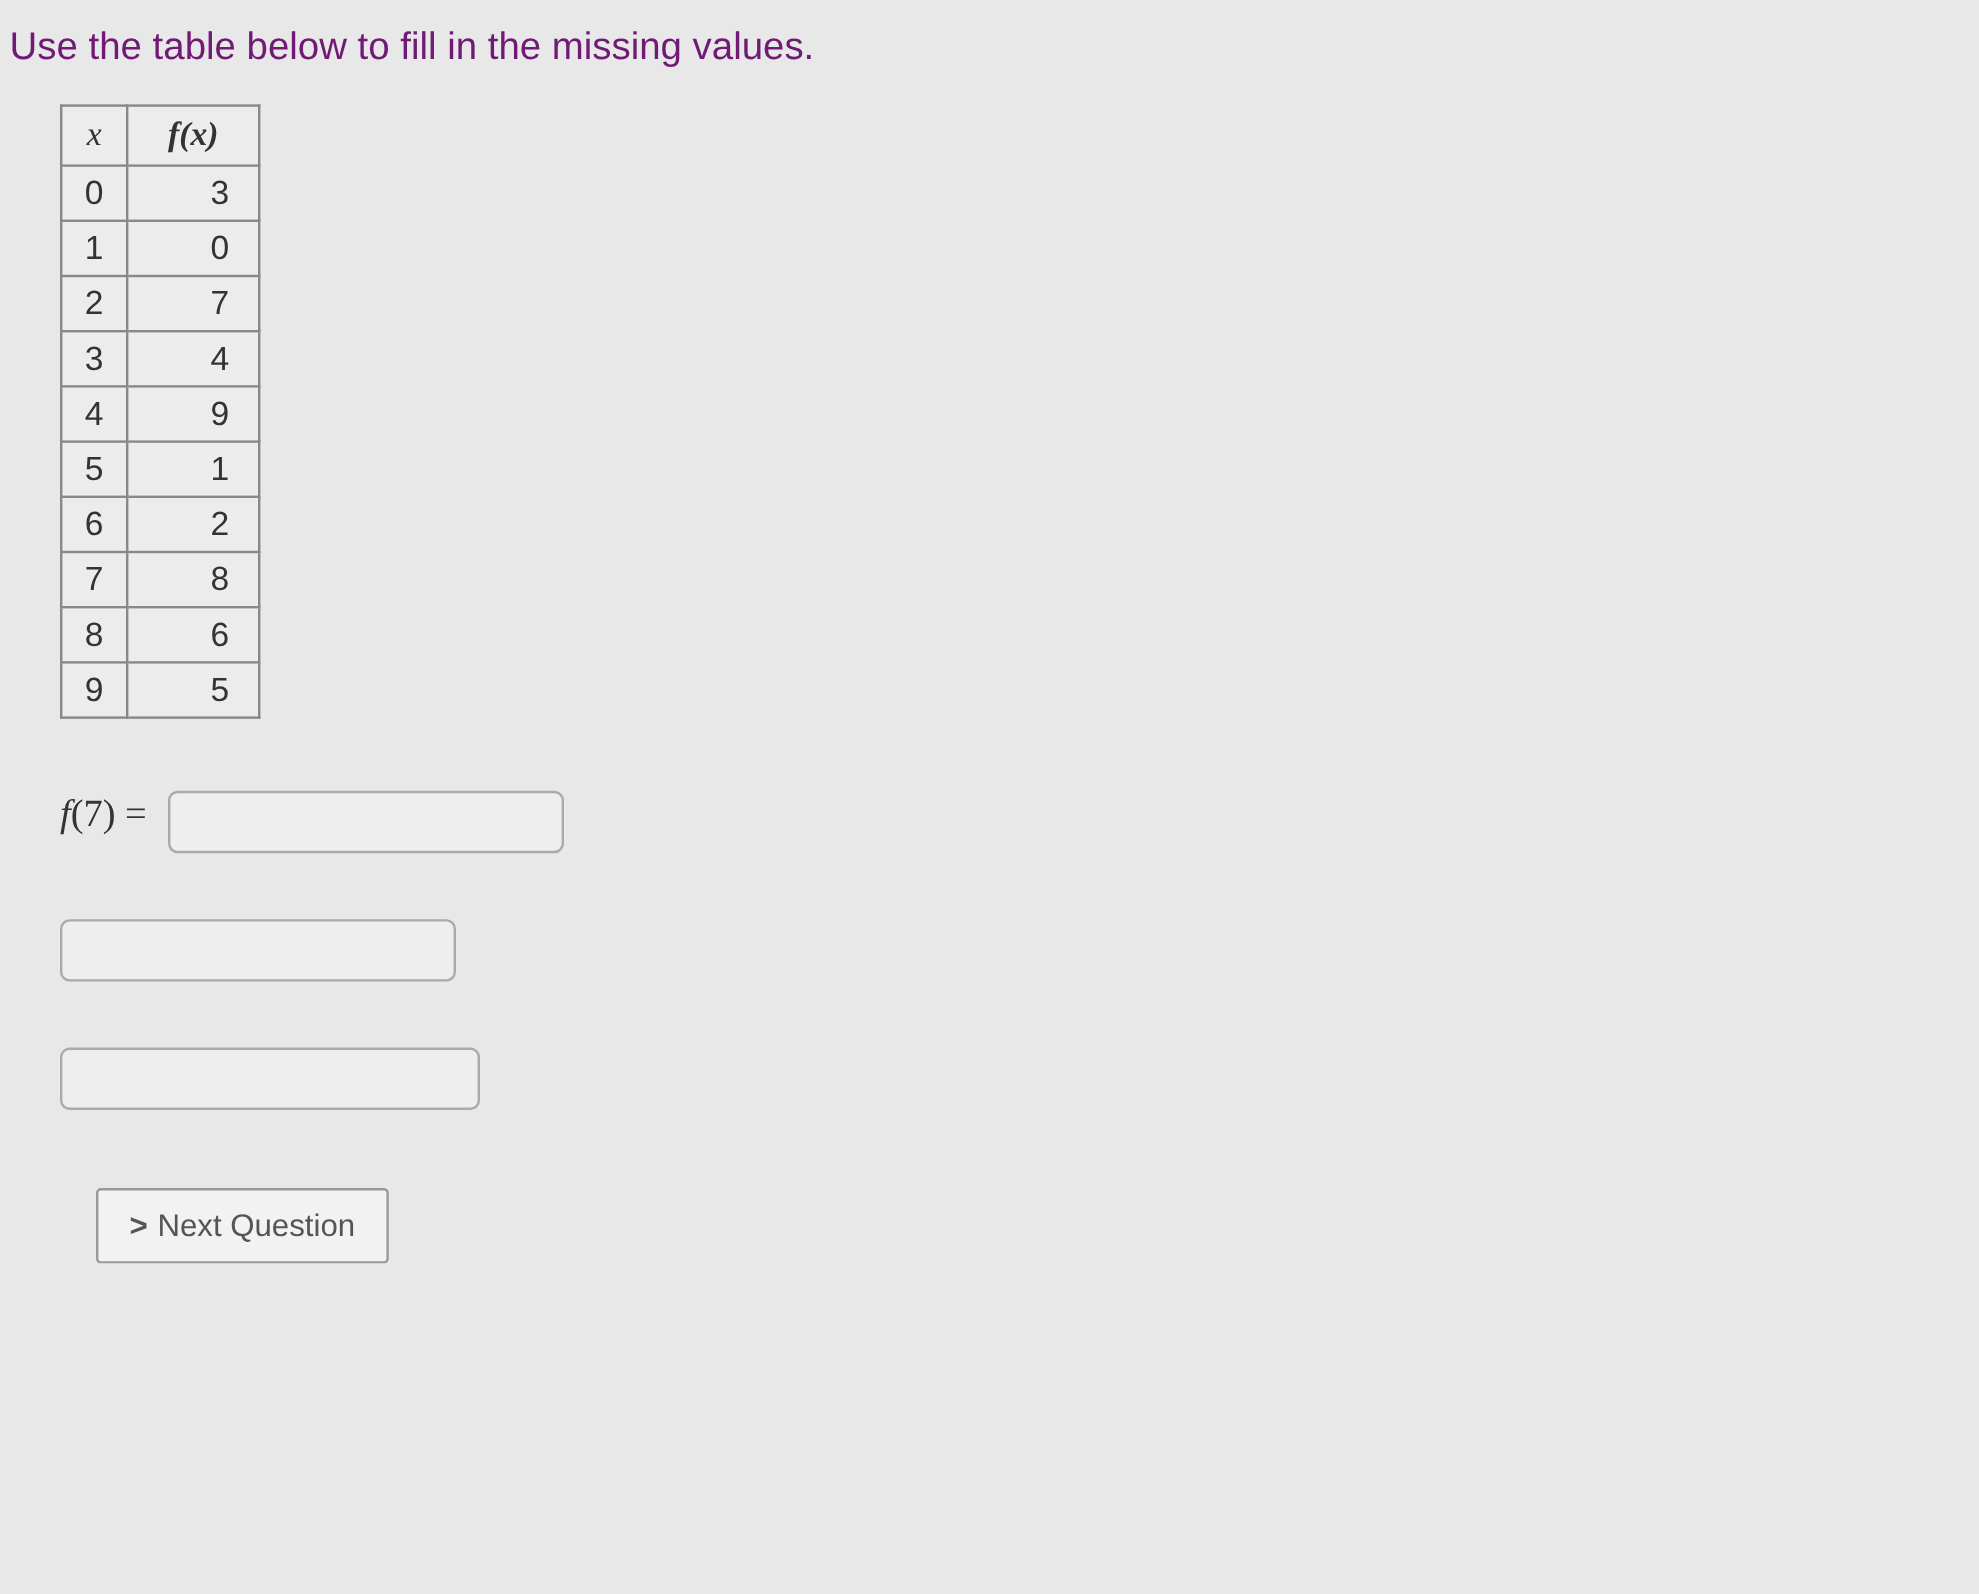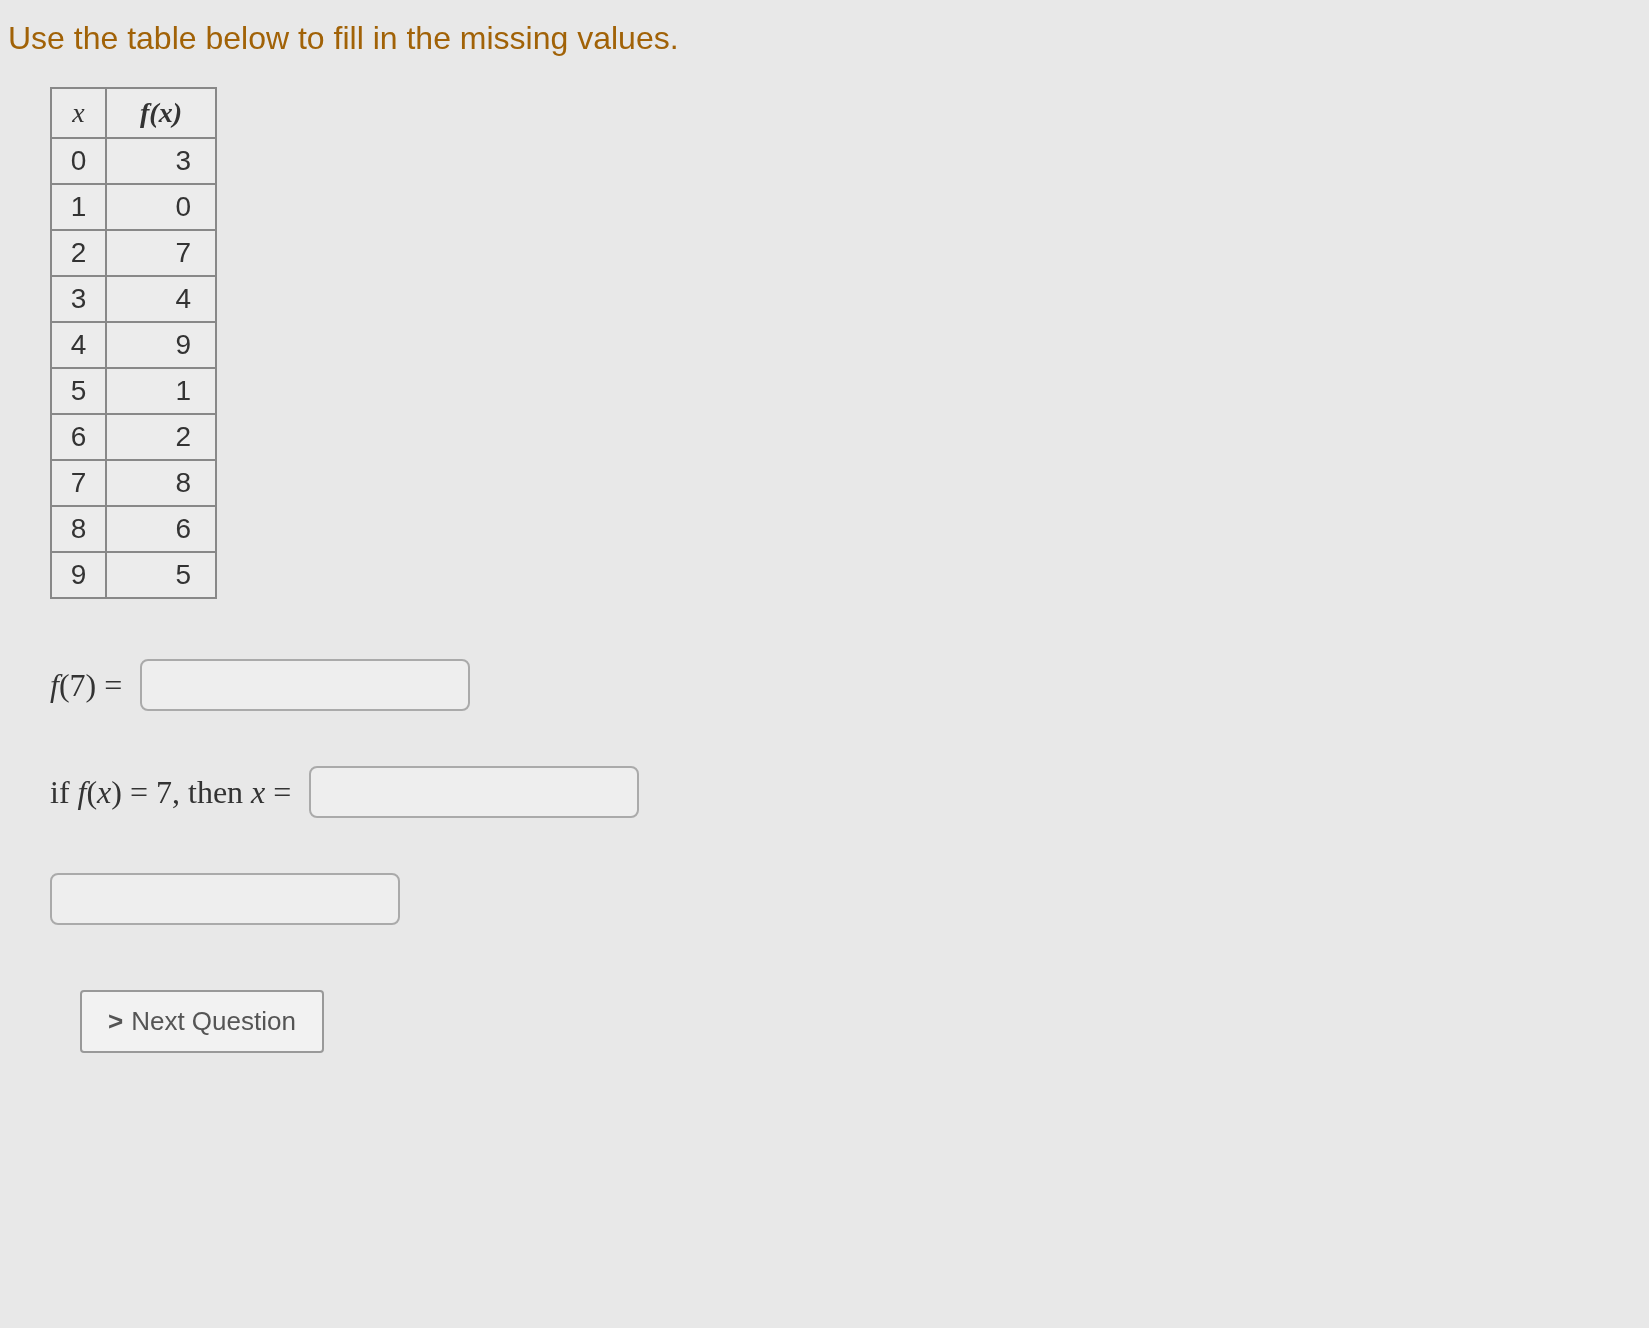--- a/index.html
+++ b/index.html
@@ -4,21 +4,21 @@
   <style>
     * { box-sizing: border-box; margin: 0; padding: 0; }
     body {
       font-family: Arial, Helvetica, sans-serif;
       background: #e8e8e8;
       padding: 20px 0 0 0;
       color: #333;
     }
     .instruction {
       font-size: 32px;
-      color: #a16207;
+      color: #701a75;
       margin: 0 0 30px 8px;
       font-weight: 400;
     }
     .content-wrap {
       padding-left: 50px;
     }
     table.fx {
       border-collapse: collapse;
       margin-bottom: 60px;
     }
@@ -35,21 +35,20 @@
       font-style: italic;
       font-family: 'Times New Roman', serif;
     }
     table.fx th.fx-col { padding: 8px 22px; font-weight: bold; }
     table.fx td { padding: 6px 18px; }
     table.fx td.xcol { width: 55px; }
     table.fx td.fcol { width: 110px; text-align: right; padding-right: 24px; }
 
     .qrow {
       display: flex;
-      align-items: center;
       gap: 18px;
       margin-bottom: 55px;
     }
     .qlabel {
       font-family: 'Times New Roman', serif;
       font-size: 32px;
       color: #333;
       white-space: nowrap;
     }
     .qlabel .fvar { font-style: italic; }
@@ -142,21 +141,20 @@
         </tr>
     </tbody>
   </table>
 
   <div class="qrow">
     <span class="qlabel"><span class="fvar">f</span>(7) = </span>
     <input class="answer-box w1" value="" style="">
   </div>
 
   <div class="qrow">
-    <span class="qlabel">if <span class="fvar">f</span>(<span class="fvar">x</span>) = 7, then <span class="fvar">x</span> = </span>
     <input class="answer-box w2" value="" style="">
   </div>
 
 
   <div class="qrow">
     <input class="answer-box w4" value="" style="">
   </div>
 
   <button class="next-btn">
     <span class="chev">&gt;</span>

